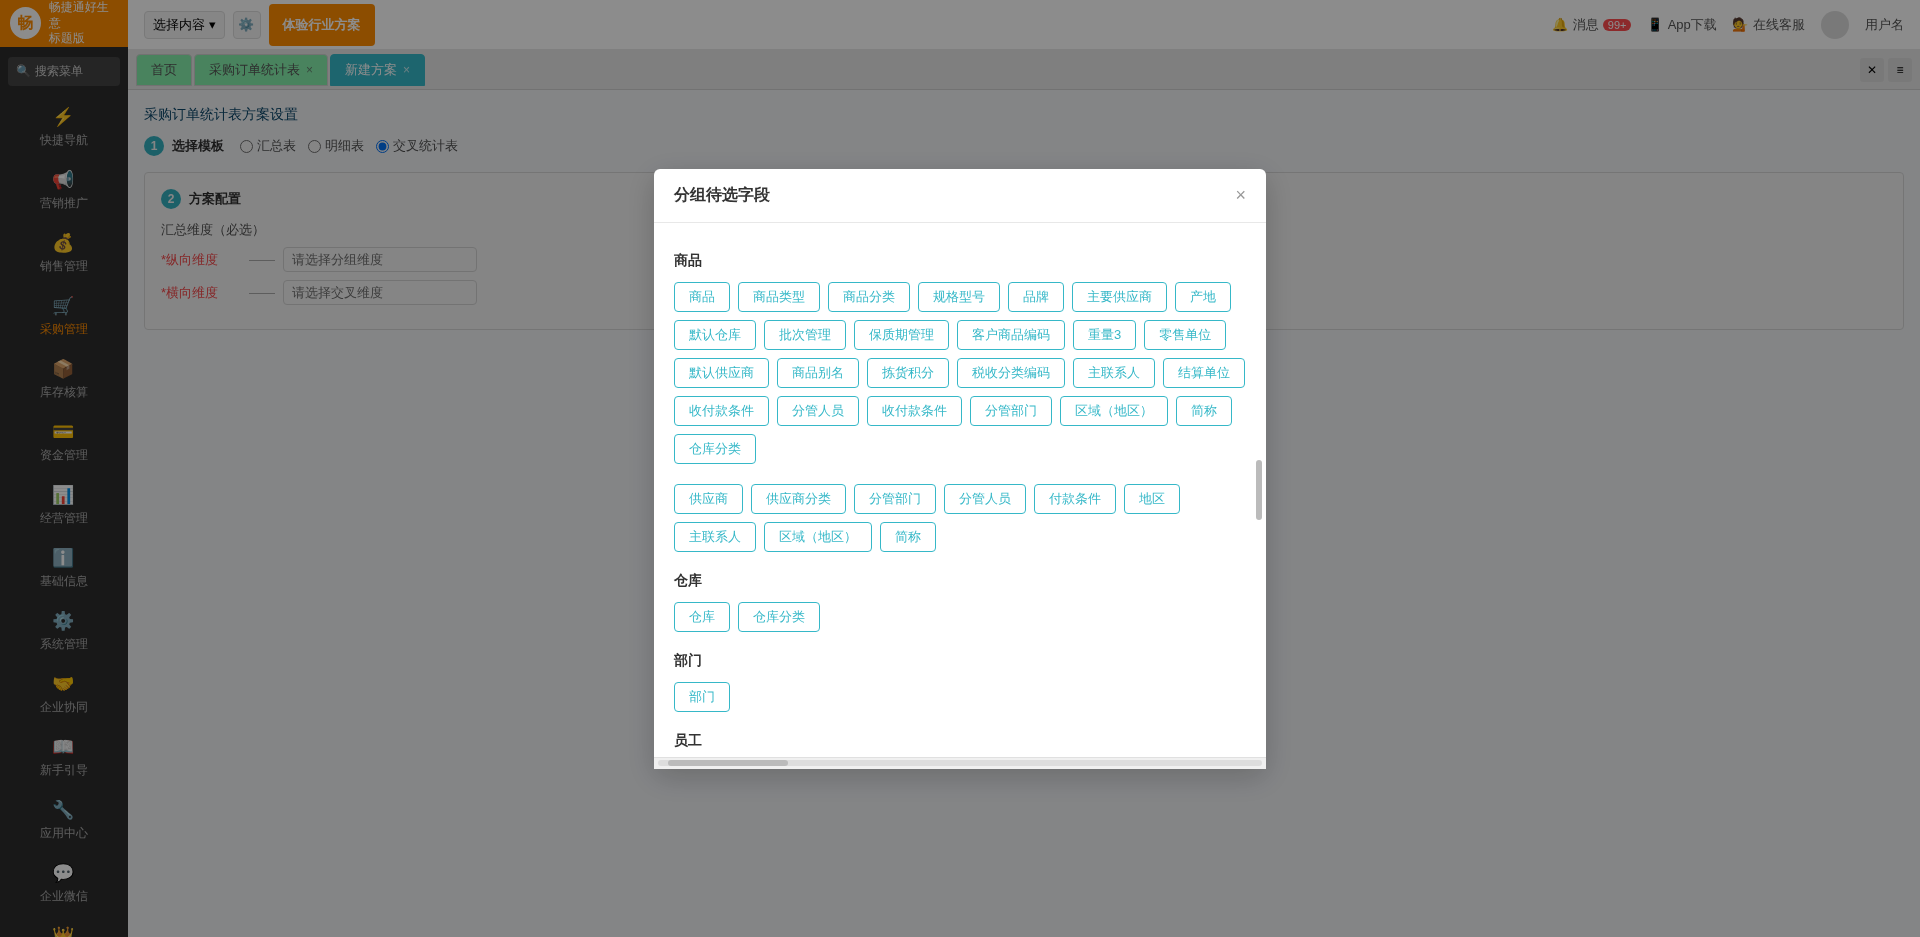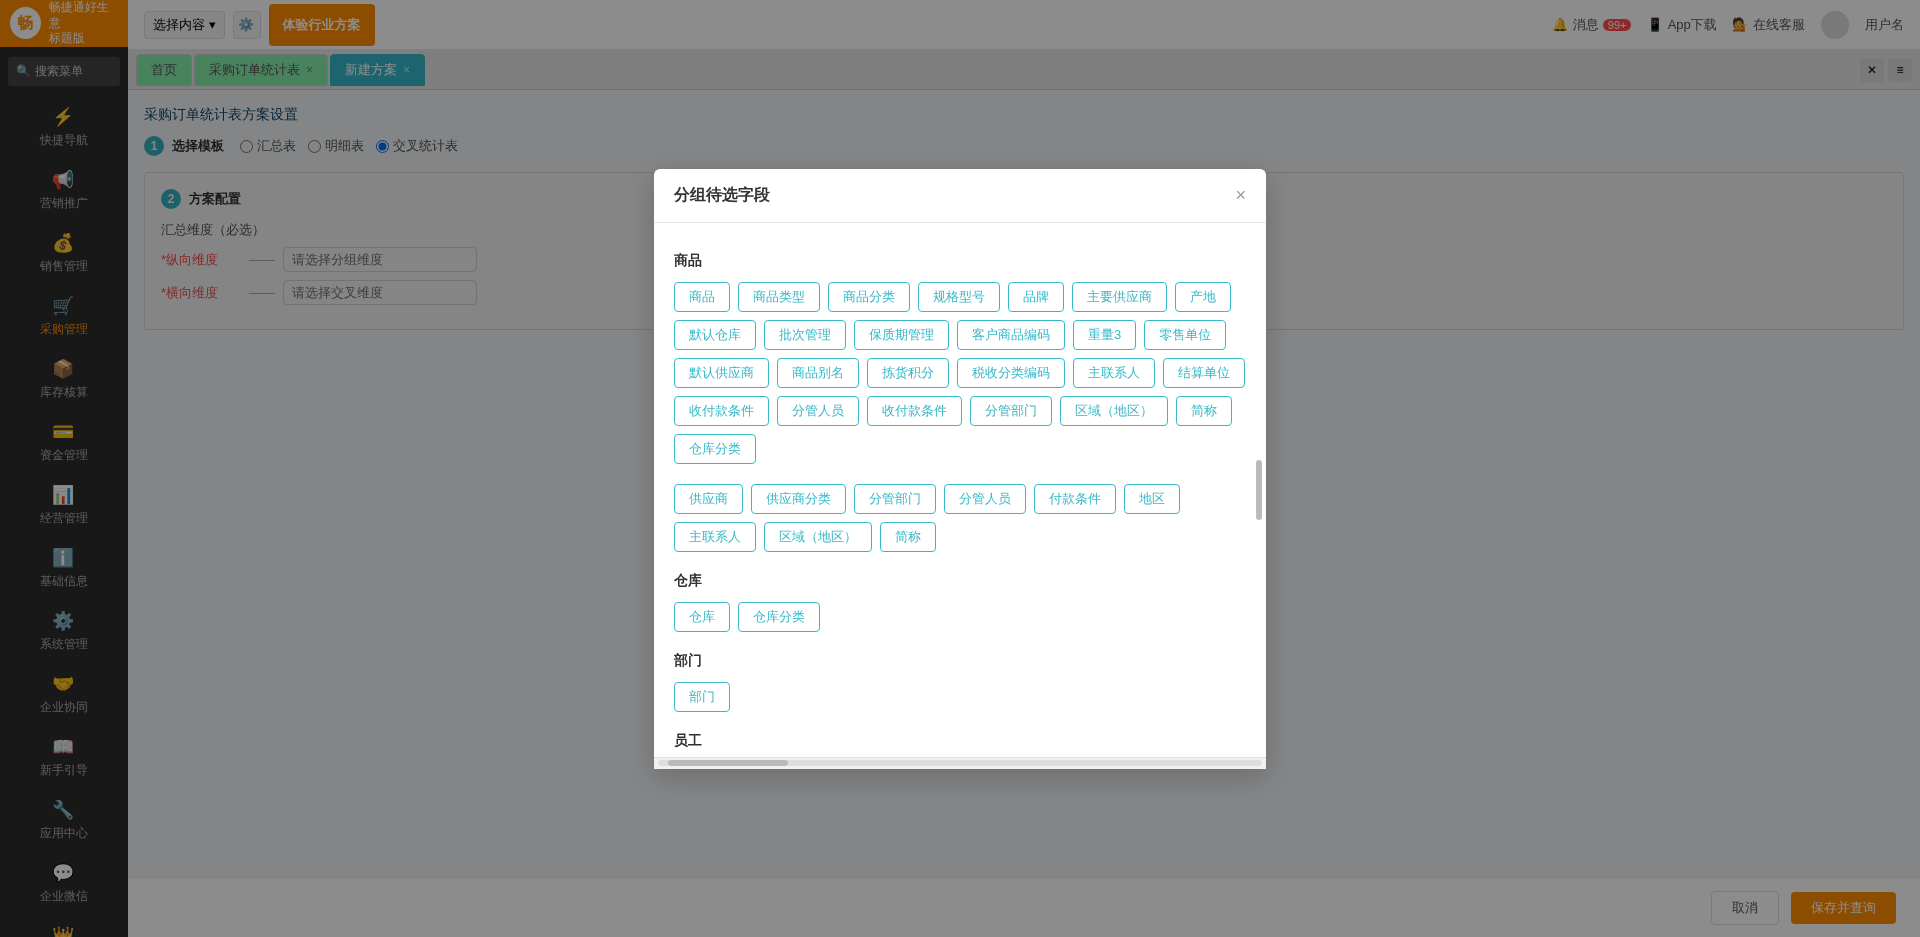--- a/index.html
+++ b/index.html
@@ -269,24 +269,20 @@
         <input class="dim-select" type="text" placeholder="请选择分组维度" style="">
       </div>
       <div class="dim-row">
         <span class="dim-label">*横向维度</span>
         <span class="dim-arrow">——</span>
         <input class="dim-select" type="text" placeholder="请选择交叉维度" style="">
       </div>
     </div>
   </div>
 
-  <div class="bottom-bar">
-    <button class="btn-cancel">取消</button>
-    <button class="btn-save">保存并查询</button>
-  </div>
 </div>
 
 <div class="overlay">
   <div class="modal">
     <div class="modal-header">
       <span class="modal-title">分组待选字段</span>
       <button class="modal-close">×</button>
     </div>
     <div class="modal-body" style="position:relative;">
 

